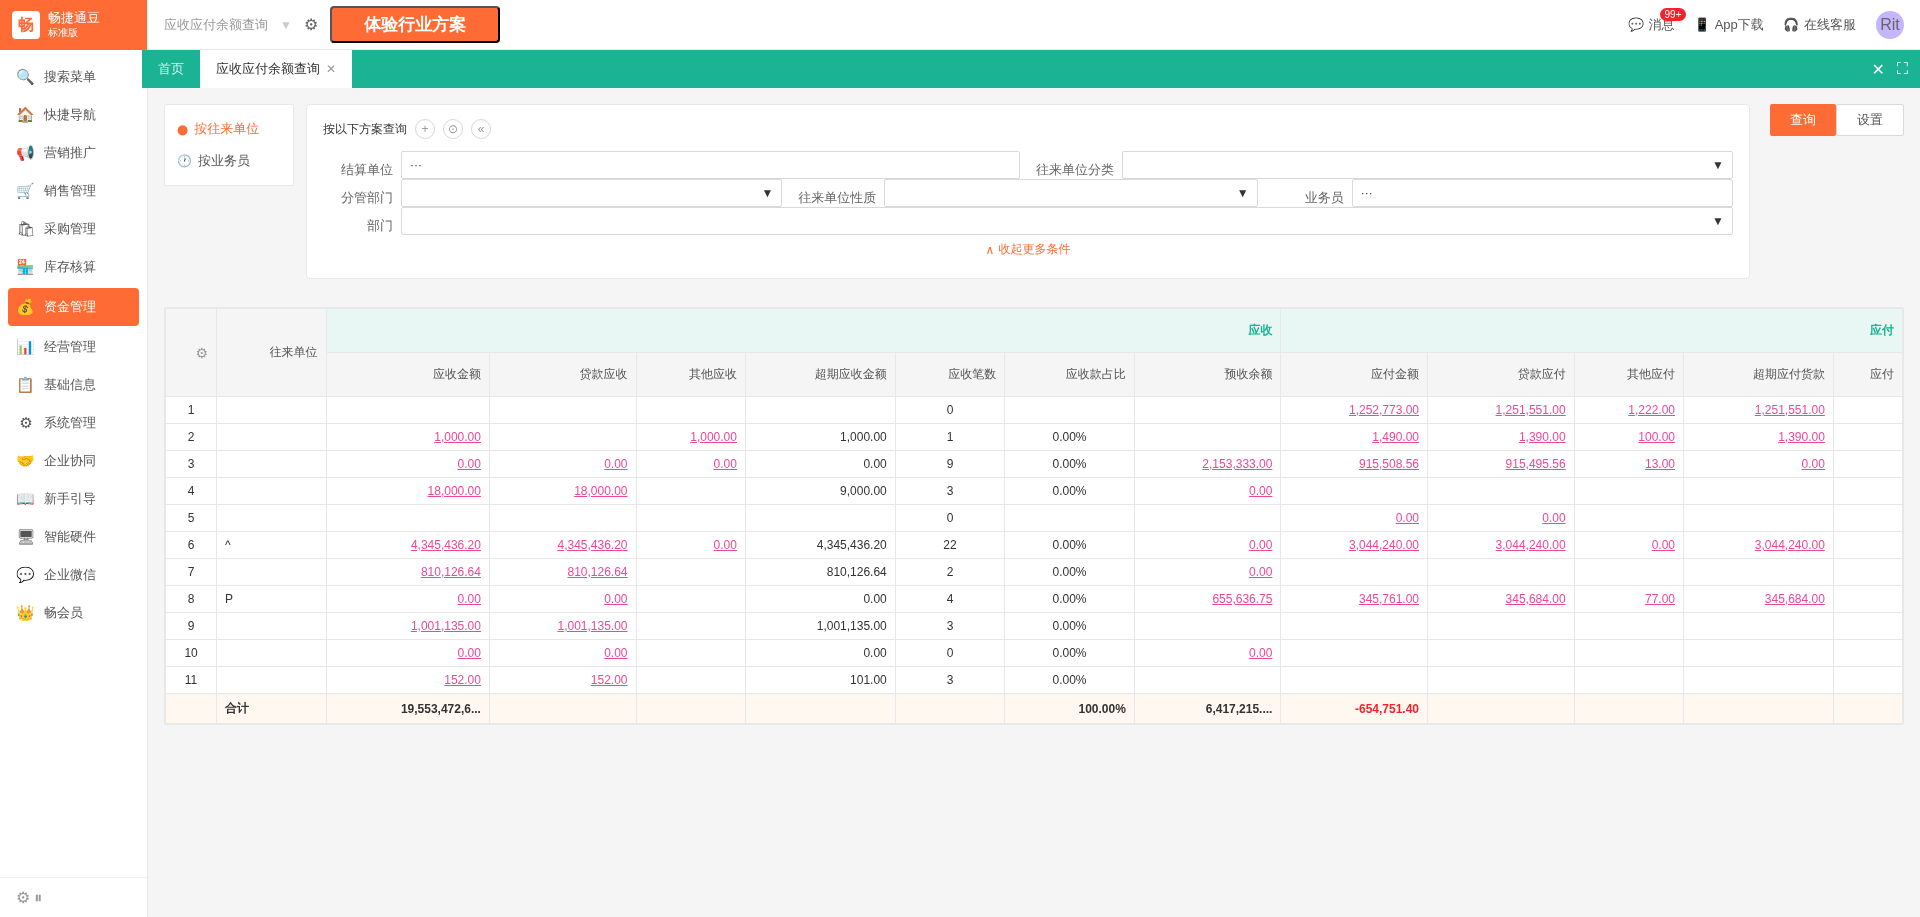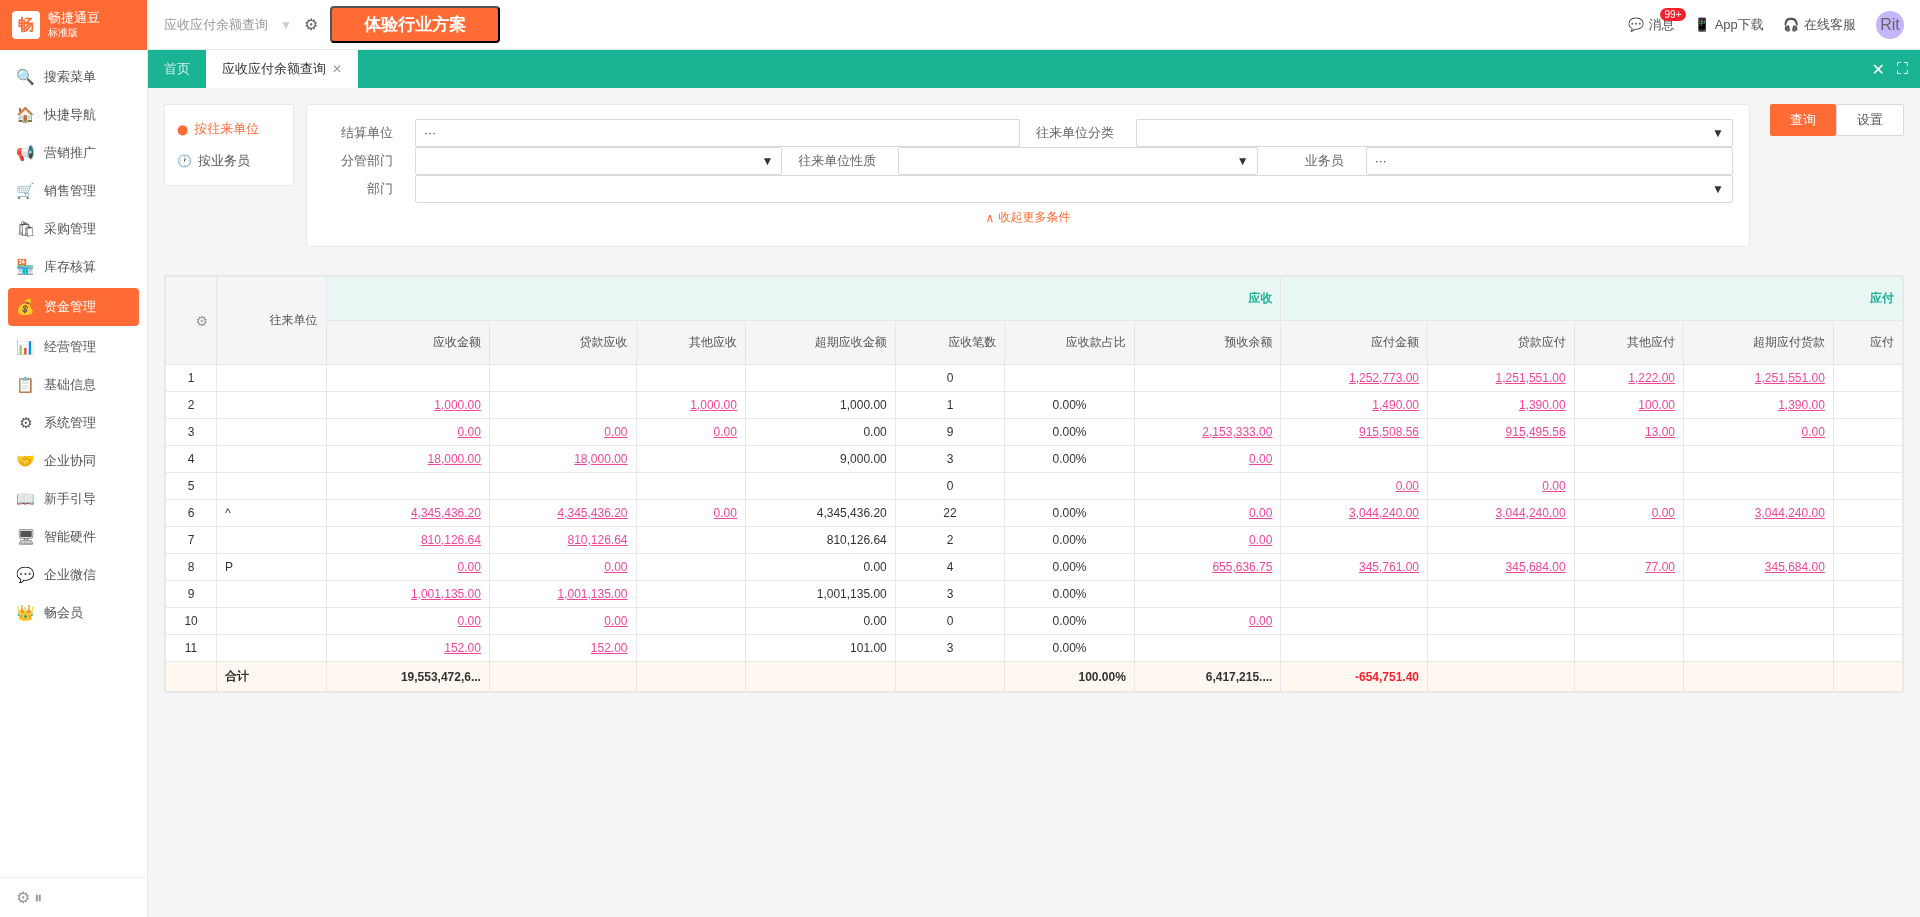--- a/index.html
+++ b/index.html
@@ -38,21 +38,21 @@
     .topbar-gear { font-size: 16px; color: #666; cursor: pointer; }
     .topbar-promo { background: #ff6b35; color: #fff; padding: 5px 32px; border-radius: 4px; font-size: 17px; cursor: pointer; font-weight: bold; }
     .topbar-spacer { flex: 1; }
     .topbar-actions { display: flex; align-items: center; gap: 20px; }
     .topbar-action { display: flex; align-items: center; gap: 4px; cursor: pointer; color: #555; font-size: 13px; position: relative; }
     .topbar-badge { background: #f5222d; color: #fff; font-size: 10px; border-radius: 10px; padding: 1px 5px; position: absolute; top: -8px; right: -12px; }
     .topbar-user { background: #c4b5fd; border-radius: 50%; width: 28px; height: 28px; display: flex; align-items: center; justify-content: center; font-size: 16px; color: #666; text-align: center; }
 
     
     .tabbar {
-      position: fixed; left: 148px; top: 50px; right: 0; height: 38px;
+      position: fixed; left: 142px; top: 50px; right: 0; height: 38px;
       background: #1ab394; display: flex; align-items: center; z-index: 99;
     }
     .tab {
       height: 38px; display: flex; align-items: center; padding: 0 16px; cursor: pointer; font-size: 13px;
       color: rgba(255,255,255,0.8); gap: 6px;
     }
     .tab.active { background: #fff; color: #333; border-radius: 0; }
     .tab-close { font-size: 12px; color: #999; }
     .tabbar-controls { margin-left: auto; display: flex; align-items: center; padding-right: 12px; gap: 12px; }
     .tabbar-control-btn { color: #fff; font-size: 16px; cursor: pointer; background: none; border: none; }
@@ -97,21 +97,21 @@
       text-align: right; font-weight: normal; color: #555; white-space: nowrap;
     }
     .data-table th.group-header { background: #e8f7f4; color: #1ab394; font-weight: bold; }
     .data-table td { border: 1px solid #e8e8e8; padding: 6px 8px; text-align: right; white-space: nowrap; }
     .data-table td.text-left { text-align: left; }
     .data-table td.text-center { text-align: center; }
     .data-table tr.total-row td { background: #fff8f0; font-weight: bold; }
     .cell-link { color: #ec4899; text-decoration: underline; cursor: pointer; }
     .settings-icon { font-size: 14px; color: #999; cursor: pointer; }
     .table-scrollbar { overflow-x: auto; }
-    .filter-group { display: flex; align-items: center; gap: 22px; flex: 1; }
+    .filter-group { display: flex; align-items: flex-end; gap: 8px; flex: 1; }
   </style>
 </head>
 <body>
 
 <div class="sidebar">
   <div class="sidebar-logo">
     <div class="sidebar-logo-icon">畅</div>
     <div>
       <div class="sidebar-logo-text">畅捷通豆</div>
       <div class="sidebar-logo-badge">标准版</div>
@@ -239,20 +239,26 @@
           </div>
           <div class="left-nav-item">
             <span style="color:#999; font-size:12px;">🕐</span>
             <span>按业务员</span>
           </div>
         </div>
       </div>
 
       <div style="flex:1;">
         <div class="filter-panel">
+          <div class="filter-header">
+            <span>按以下方案查询</span>
+            <div class="filter-add-btn">+</div>
+            <div class="filter-add-btn">⊙</div>
+            <div class="filter-add-btn">«</div>
+          </div>
 
           <div class="filter-row">
             <div class="filter-group">
               <span class="filter-label">结算单位</span>
               <div class="filter-input" style="width:220px;">
                 <span>···</span>
               </div>
             </div>
             <div class="filter-group">
               <span class="filter-label">往来单位分类</span>

